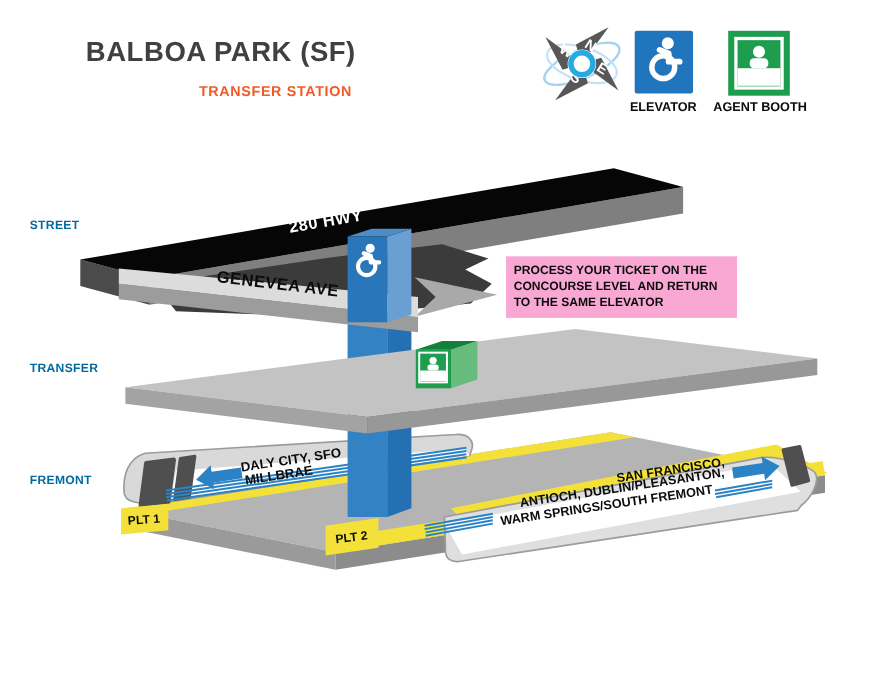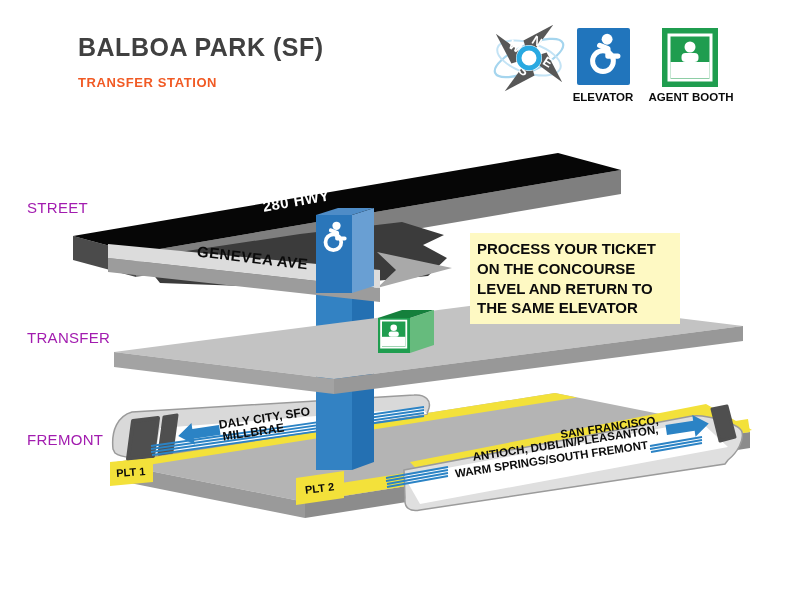--- a/index.html
+++ b/index.html
@@ -1,29 +1,29 @@
 <!DOCTYPE html>
 <html><head>
 <meta charset="utf-8">
 <style>
   html,body{margin:0;padding:0;background:#fff;}
   #stage{position:relative;width:792px;height:612px;background:#fff;overflow:hidden;
          font-family:"Liberation Sans",sans-serif;}
   #scene{position:absolute;left:0;top:0;}
   .title{position:absolute;left:78px;top:33px;width:242px;font-size:25px;font-weight:bold;
          color:#404040;letter-spacing:.5px;white-space:nowrap;}
-  .subtitle{position:absolute;left:78px;top:75px;width:242px;text-align:left;
+  .subtitle{position:absolute;left:78px;top:75px;width:242px;text-align:right;
             font-size:13px;font-weight:bold;color:#f15a24;letter-spacing:.6px;}
-  .levellabel{position:absolute;left:27px;font-size:15px;font-weight:normal;color:#a21caf;
+  .levellabel{position:absolute;left:27px;font-size:11px;font-weight:bold;color:#0369a1;
               letter-spacing:.3px;}
   #lbl-street{top:199px;}
   #lbl-concourse{top:329px;}
   #lbl-platform{top:431px;}
-  .notebox{position:absolute;left:470px;top:233px;width:196px;background:#fef9c3;
-           padding:6px 7px;font-size:15px;font-weight:bold;color:#0b0b0b;line-height:1.32;}
+  .notebox{position:absolute;left:460px;top:233px;width:196px;background:#f9a8d4;
+           padding:6px 7px;font-size:11px;font-weight:bold;color:#0b0b0b;line-height:1.32;}
   svg text{font-family:"Liberation Sans",sans-serif;}
 </style>
 </head>
 <body>
 
 <div id="stage">
 
   <svg id="scene" width="792" height="612" viewBox="0 0 792 612">
 
     <g>

